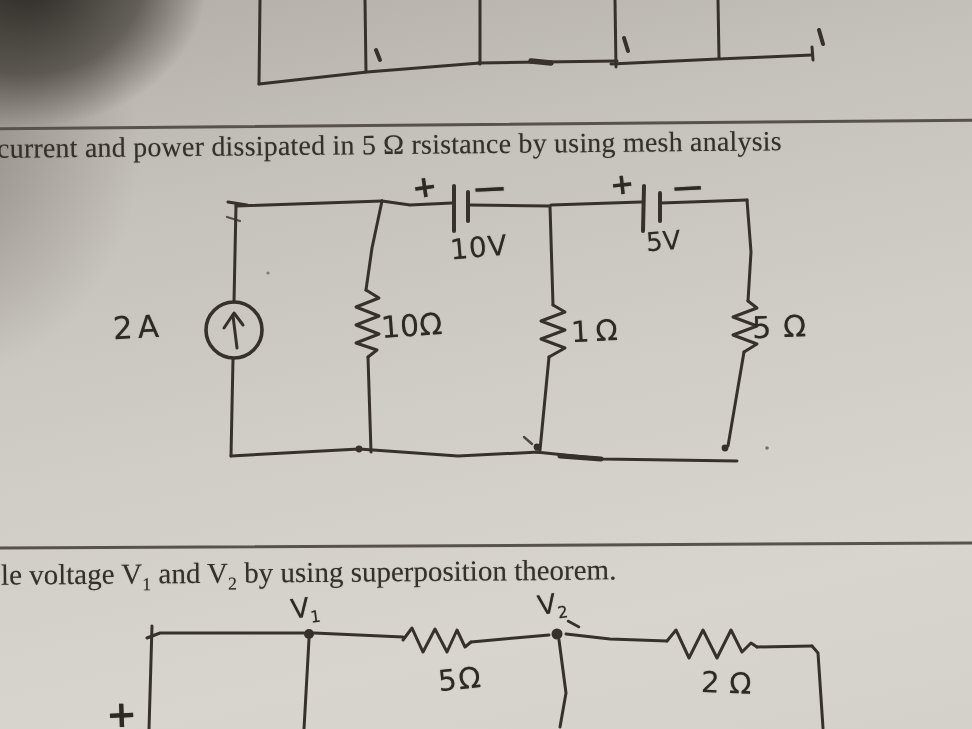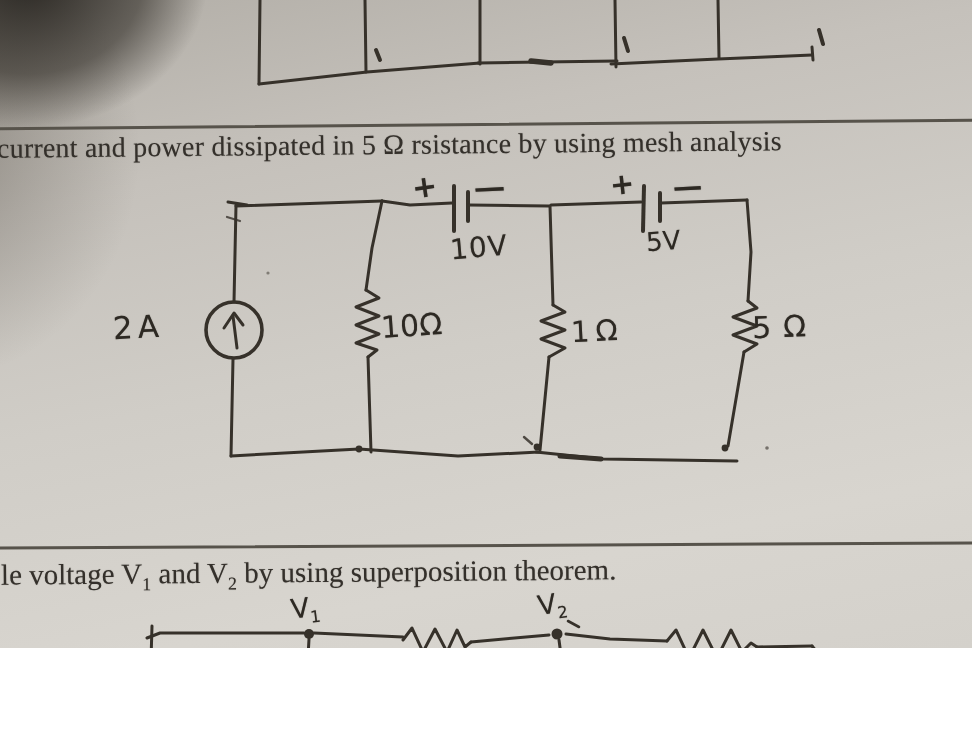--- a/index.html
+++ b/index.html
@@ -1,17 +1,17 @@
 <!DOCTYPE html>
 <html><head>
 <meta charset="utf-8">
 <style>
   html,body{margin:0;padding:0;}
   .page{
-    position:relative; width:972px; height:648px; overflow:hidden;
+    position:relative; width:972px; height:729px; overflow:hidden;
     background:
       radial-gradient(240px 200px at 28px -22px, rgba(20,17,13,0.85), rgba(32,28,22,0.55) 48%, rgba(44,40,33,0) 75%),
       radial-gradient(300px 330px at -70px 150px, rgba(62,56,47,0.38), rgba(62,56,47,0) 70%),
       linear-gradient(168deg, #b2aea7 0%, #c5c1bb 25%, #d0cdc7 52%, #d8d5cf 80%, #d4d1cb 100%);
     font-family:"DejaVu Sans", sans-serif;
   }
   .ink{position:absolute; left:0; top:0; filter:blur(0.35px);}
   .rule{position:absolute; left:-8px; width:990px; height:2.6px; background:#57534b; border-radius:2px;}
   .rule1{top:123px; transform:rotate(-0.5deg);}
   .rule2{top:544px; transform:rotate(-0.3deg);}

